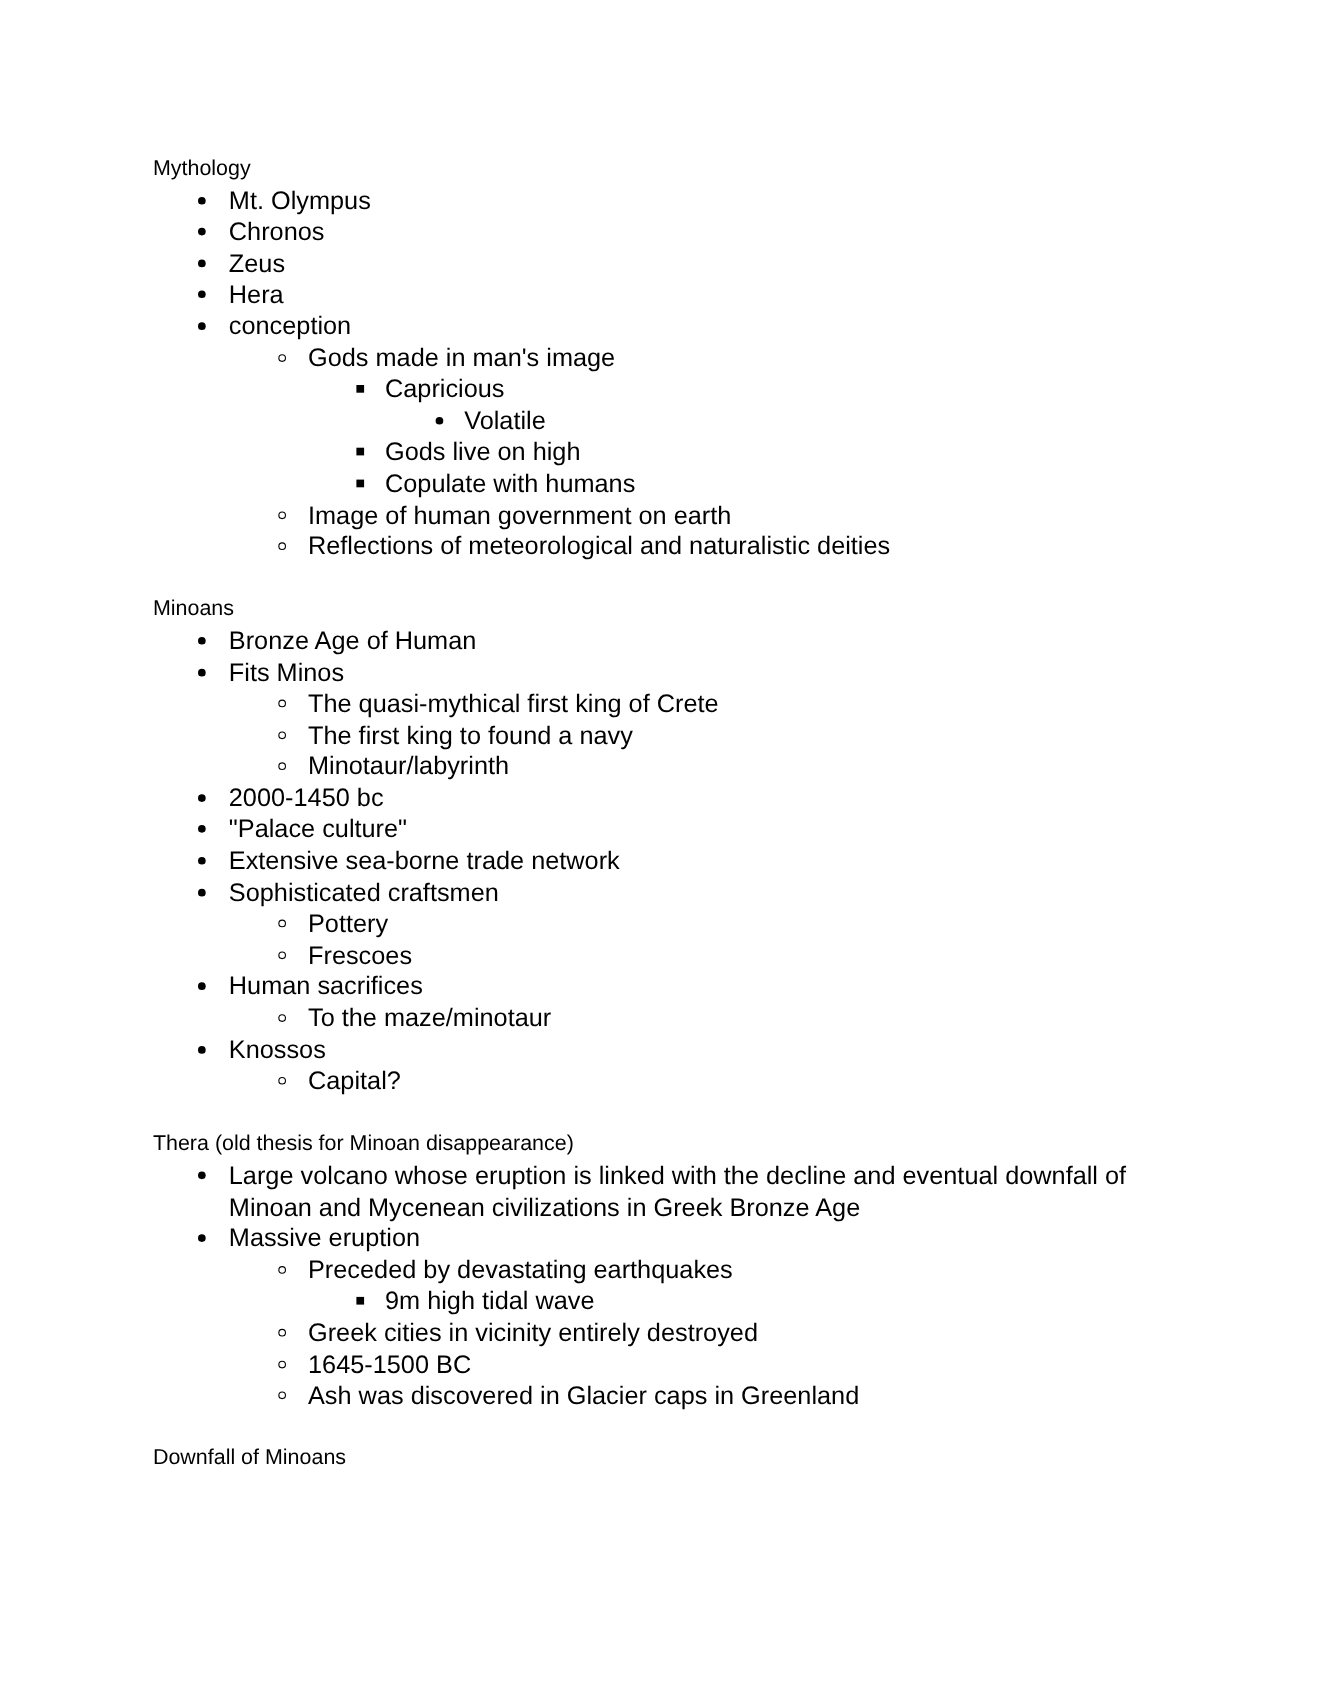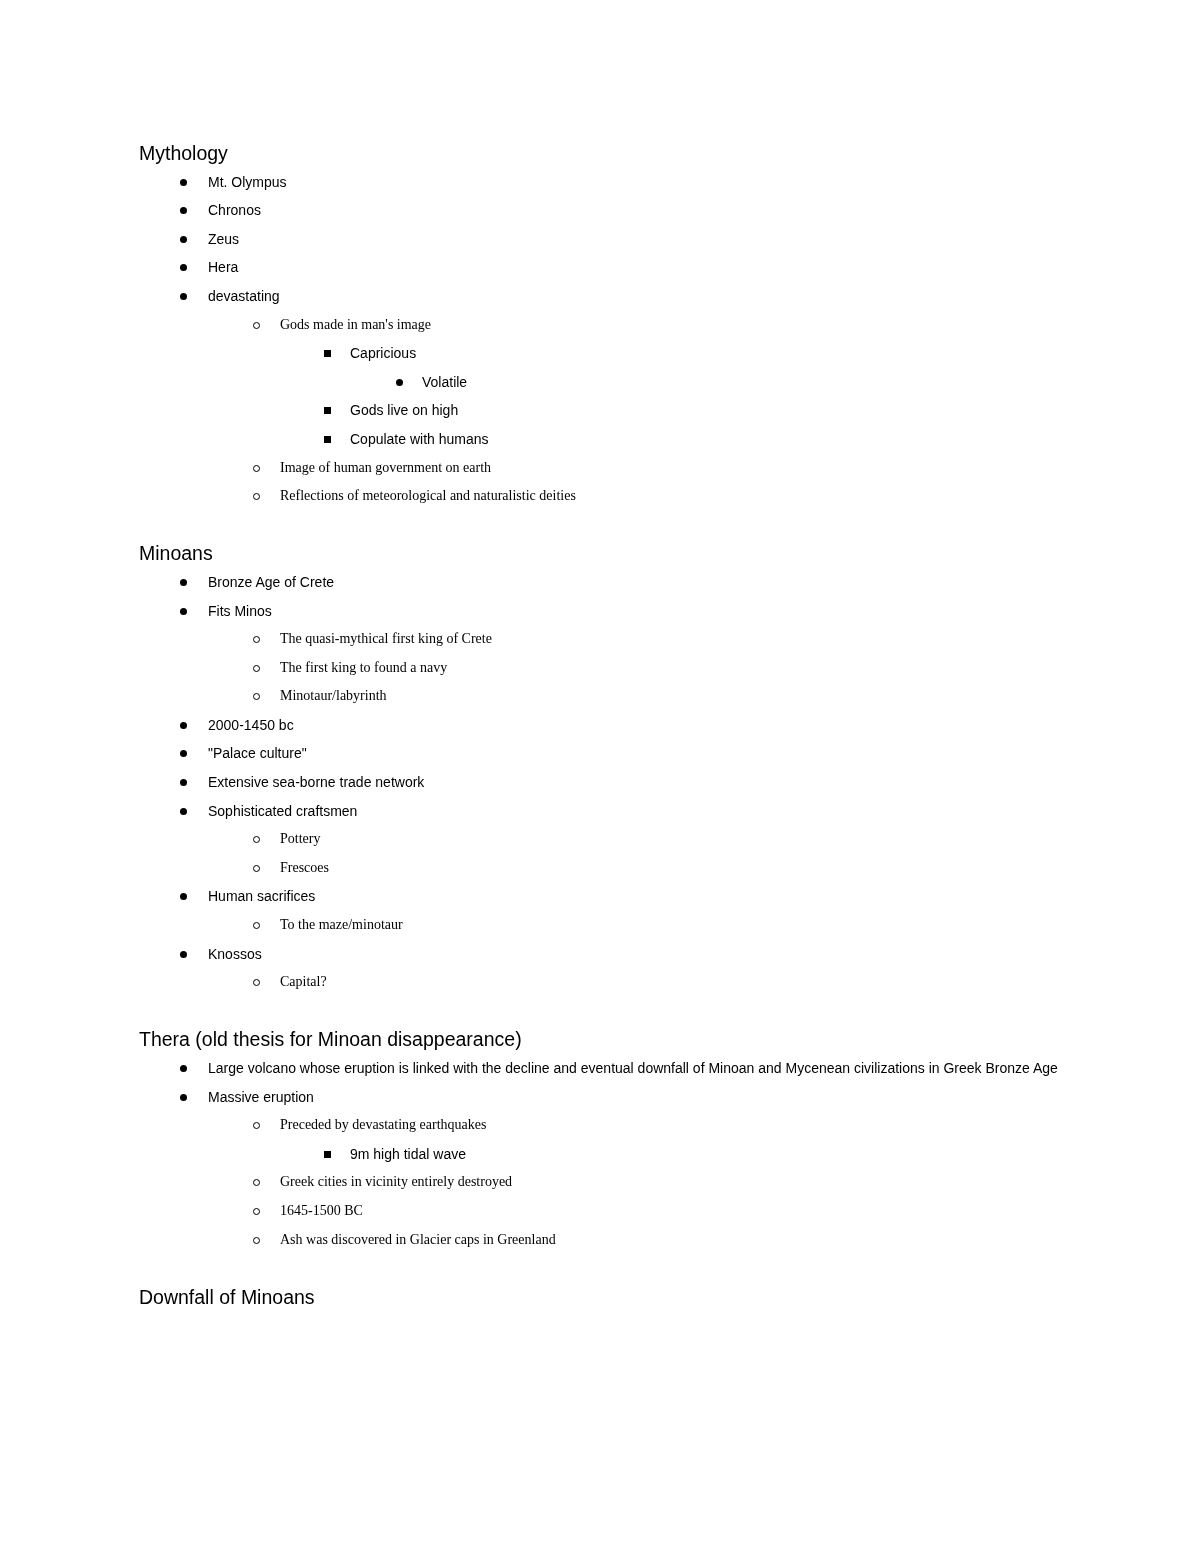--- a/index.html
+++ b/index.html
@@ -47,21 +47,21 @@
     line-height: 28.6px;
     font-size: 19.5px;
   }
 
   
   .li {
     position: relative;
     margin: 0;
     padding: 0;
     line-height: 28.6px;
-    font-size: 14px;
+    font-size: 23px;
   }
   .li > .bullet {
     position: absolute;
     top: 0;
     width: 0;
     height: 28.6px;
     display: block;
   }
   .li > .bullet i {
     position: absolute;
@@ -90,21 +90,21 @@
   .b-square i {
     width: 7px; height: 7px;
     background: #000;
     top: 11px;
   }
 
   
   .lv1 { padding-left: 69px; }
   .lv1 > .bullet { left: 41px; }
 
-  .lv2 { padding-left: 141px; font-family: Liberation Serif, serif; }
+  .lv2 { padding-left: 141px; }
   .lv2 > .bullet { left: 114px; }
 
   .lv3 { padding-left: 211px; }
   .lv3 > .bullet { left: 185px; }
 
   .lv4 { padding-left: 283px; }
   .lv4 > .bullet { left: 257px; }
 
   .lv5 { padding-left: 351px; }
   .lv5 > .bullet { left: 329px; }
@@ -138,21 +138,21 @@
     <div class="li lv1 b-disc">
       <span class="bullet">
           <i></i>
         </span>
       <span class="txt">Hera</span>
     </div>
     <div class="li lv1 b-disc">
       <span class="bullet">
           <i></i>
         </span>
-      <span class="txt">devastating</span>
+      <span class="txt">conception</span>
     </div>
     <div class="li lv2 b-circle">
       <span class="bullet">
           <i></i>
         </span>
       <span class="txt">Gods made in man's image</span>
     </div>
     <div class="li lv3 b-square">
       <span class="bullet">
           <i></i>
@@ -191,21 +191,21 @@
     </div>
 
     <div class="gap">&nbsp;</div>
 
     <div class="head">Minoans</div>
 
     <div class="li lv1 b-disc">
       <span class="bullet">
           <i></i>
         </span>
-      <span class="txt">Bronze Age of Crete</span>
+      <span class="txt">Bronze Age of Human</span>
     </div>
     <div class="li lv1 b-disc">
       <span class="bullet">
           <i></i>
         </span>
       <span class="txt">Fits Minos</span>
     </div>
     <div class="li lv2 b-circle">
       <span class="bullet">
           <i></i>

